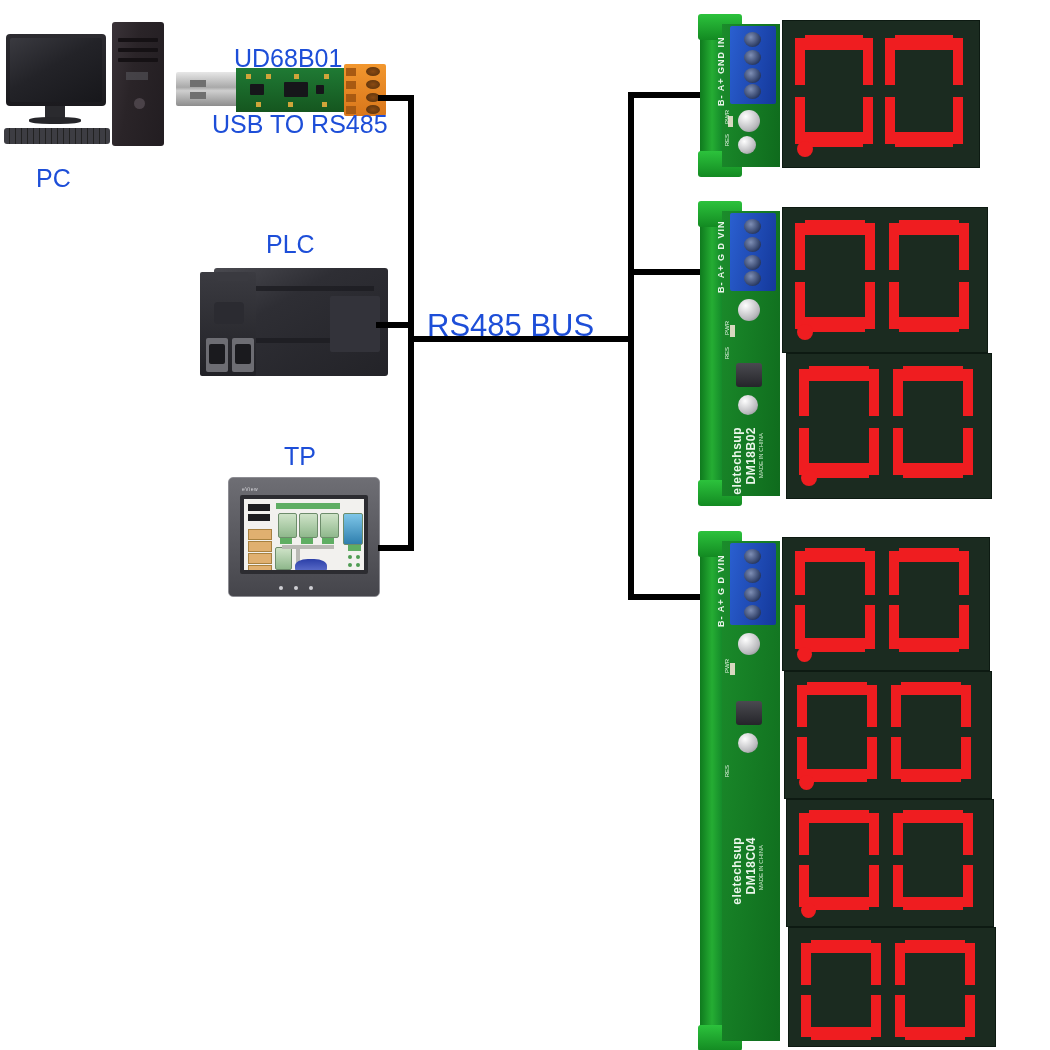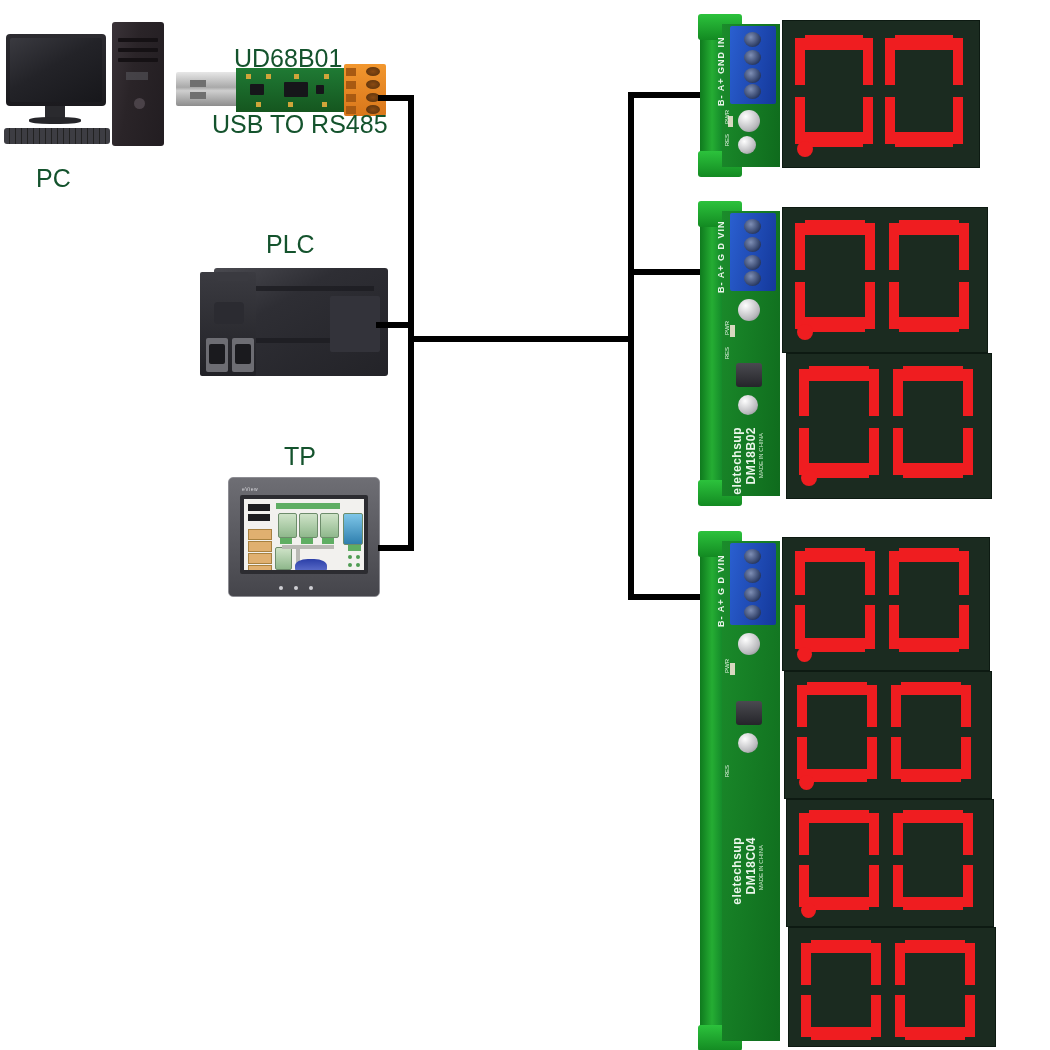--- a/index.html
+++ b/index.html
@@ -1,19 +1,19 @@
 <!DOCTYPE html>
 <html><head>
 <meta charset="utf-8">
 <style>
   html,body{margin:0;padding:0;background:#fff;}
   body{width:1050px;height:1050px;position:relative;overflow:hidden;
        font-family:"Liberation Sans",sans-serif;color:#000;}
   .stage{position:absolute;inset:0;}
-  .lbl{position:absolute;font-size:25px;line-height:1;color:#14532d;white-space:nowrap;}
+  .lbl{position:absolute;font-size:25px;line-height:1;color:#1d4ed8;white-space:nowrap;}
   .wire{position:absolute;background:#000;}
 
   
   .pc{position:absolute;left:4px;top:22px;width:160px;height:140px;}
   .mon-body{position:absolute;left:2px;top:12px;width:100px;height:72px;
             background:linear-gradient(#2c2b30,#1b1a1e);border-radius:4px;padding:4px;box-sizing:border-box;}
   .mon-screen{width:100%;height:100%;background:linear-gradient(150deg,#3a3a40 0%,#232328 45%,#17171b 100%);border-radius:2px;}
   .mon-neck{position:absolute;left:41px;top:84px;width:20px;height:12px;background:#2a2a2e;}
   .mon-base{position:absolute;left:25px;top:95px;width:52px;height:7px;background:#26262a;border-radius:40%;}
   .kbd{position:absolute;left:0px;top:106px;width:106px;height:16px;background:linear-gradient(#34343a,#1d1d21);border-radius:3px;
@@ -220,20 +220,21 @@
   </div>
 
   <div class="wire" style="left:378px;top:95px;width:36px;height:6px;"></div>
   <div class="wire" style="left:408px;top:95px;width:6px;height:456px;"></div>
 
   <div class="wire" style="left:376px;top:322px;width:38px;height:6px;"></div>
 
   <div class="wire" style="left:378px;top:545px;width:36px;height:6px;"></div>
 
   <div class="wire" style="left:408px;top:336px;width:226px;height:6px;"></div>
+  <div class="lbl" style="left:427px;top:310px;font-size:31px;">RS485 BUS</div>
 
   <div class="wire" style="left:628px;top:92px;width:6px;height:508px;"></div>
 
   <div class="wire" style="left:628px;top:92px;width:118px;height:6px;"></div>
   <div class="wire" style="left:628px;top:269px;width:118px;height:6px;"></div>
   <div class="wire" style="left:628px;top:594px;width:118px;height:6px;"></div>
 
   <div class="mod" style="left:700px;top:18px;width:285px;height:155px;">
     <div class="rail"></div>
     <div class="clip top"></div>

